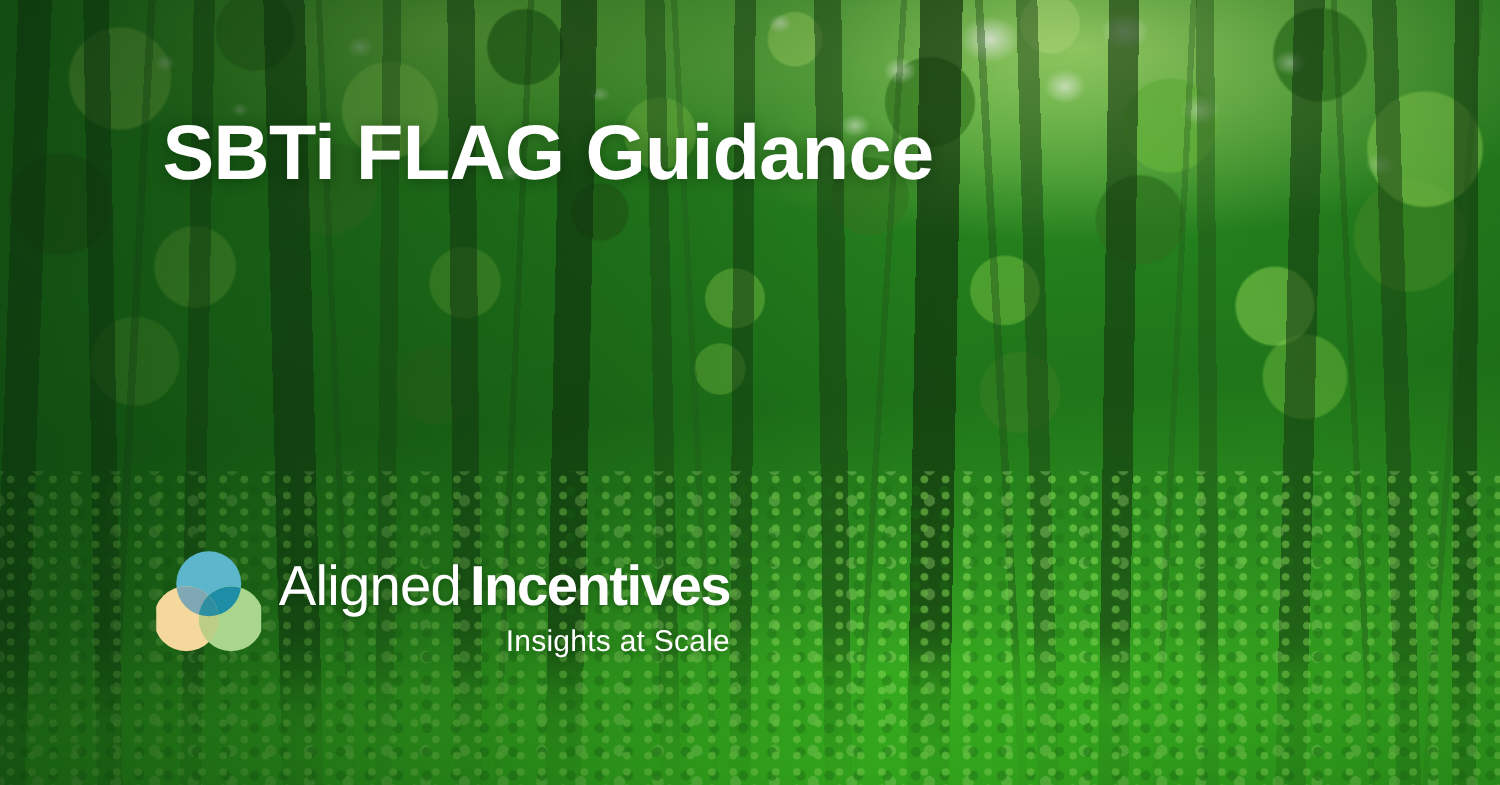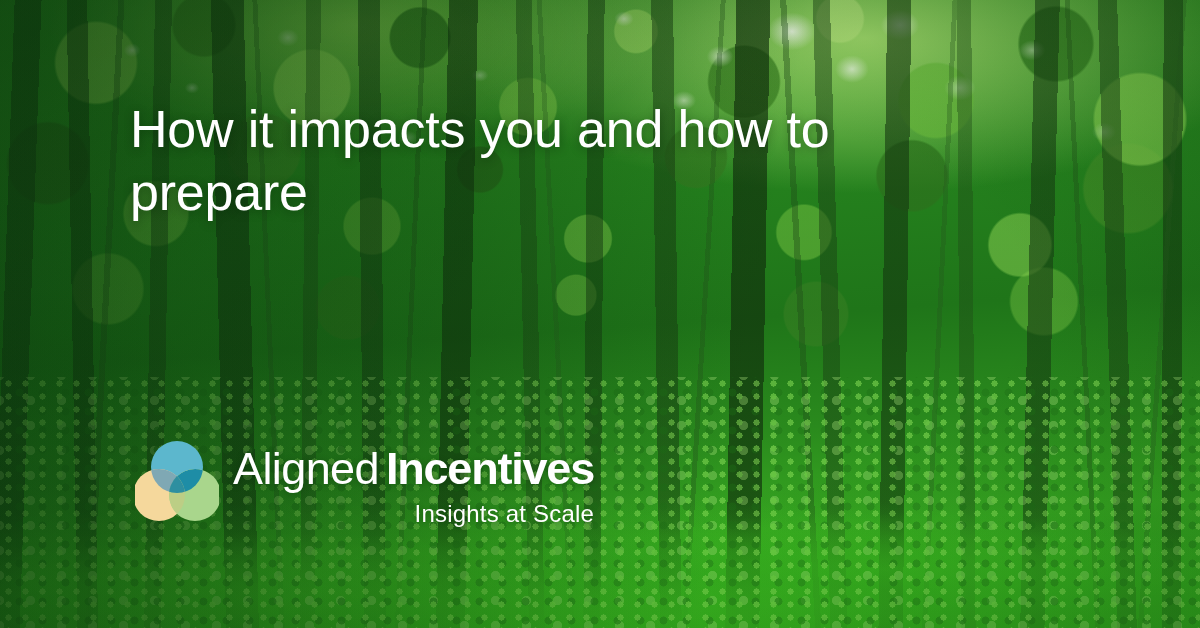--- a/index.html
+++ b/index.html
@@ -192,21 +192,21 @@
     font-weight: 300;
     line-height: 1.22;
     color: #ffffff;
     letter-spacing: -0.2px;
     text-shadow: 0 2px 10px rgba(0,30,0,.38);
   }
 
   
   #logo-lockup {
     position: absolute;
-    left: 135px;
+    left: 125px;
     top: 438px;
     display: flex;
     align-items: flex-start;
   }
 
   #logo-mark {
     width: 84px;
     height: 84px;
     flex: 0 0 auto;
     margin-top: 2px;
@@ -257,21 +257,21 @@
   <div class="bg-layer" id="bg-trunks"></div>
   <div class="bg-layer" id="bg-saplings"></div>
   <div class="bg-layer" id="bg-floor"></div>
   <div class="bg-layer" id="bg-speckle"></div>
   <div class="bg-layer" id="bg-tint"></div>
   <div class="bg-layer" id="bg-textscrim"></div>
 
   <div id="content">
 
     <div id="headline-block">
-      <p id="subtitle">How it impacts you and how to prepare</p>
+      <h1 id="title">SBTi FLAG Guidance</h1>
     </div>
 
     <div id="logo-lockup">
 
       <svg id="logo-mark" viewBox="0 0 84 84">
 
         <circle cx="42" cy="27" r="26" fill="#5CB7CD"></circle>
         <circle cx="24" cy="55" r="26" fill="#F5D89C"></circle>
         <circle cx="60" cy="55" r="26" fill="#A9D68C"></circle>
 

